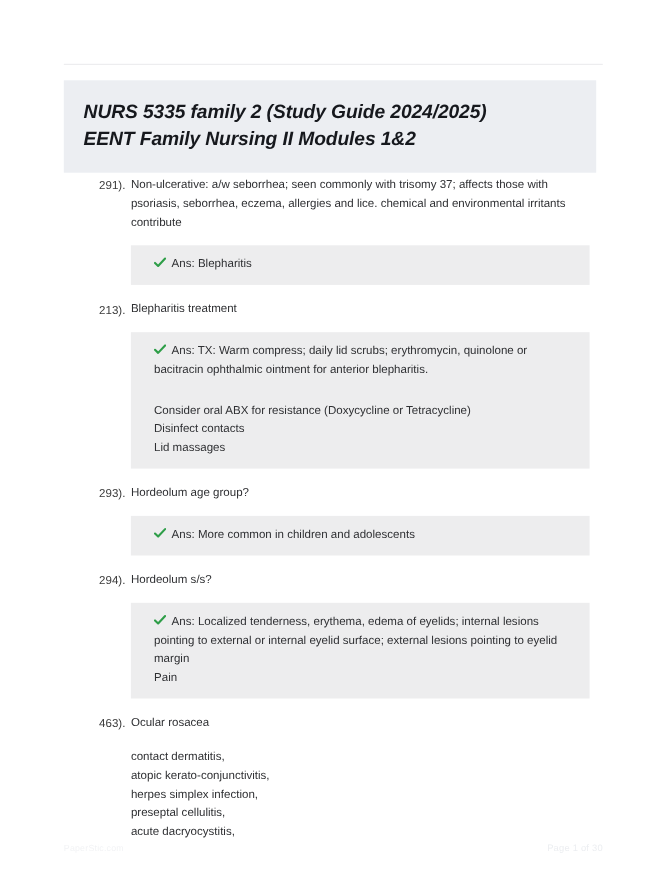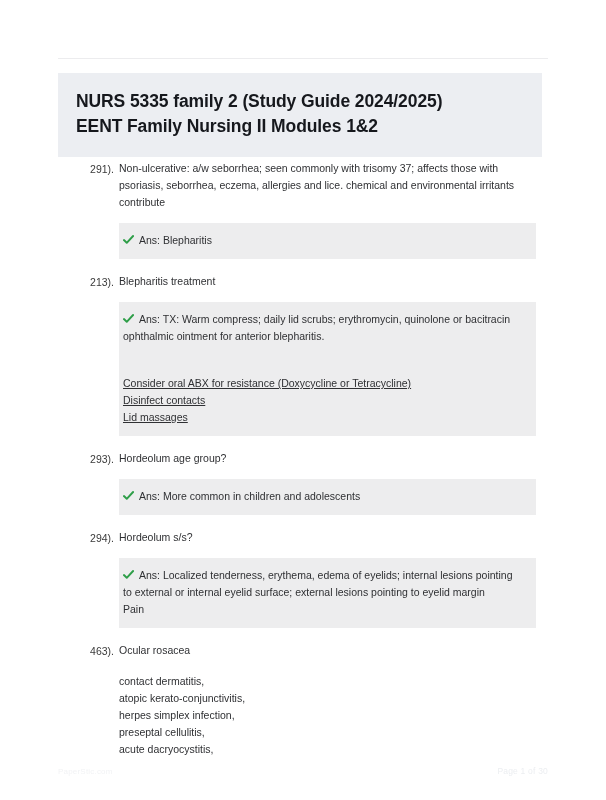--- a/index.html
+++ b/index.html
@@ -41,20 +41,21 @@
     box-sizing: border-box;
     background: #eceef2;
     padding: 16px 18px 18px 18px;
   }
   .title-banner .title-line {
     font-size: 17.5px;
     font-weight: 700;
     line-height: 1.42;
     color: #16181d;
     letter-spacing: -0.1px;
+    font-style: italic;
   }
 
   
   .content {
     position: absolute;
     left: 0;
     right: 0;
     top: 160px;
   }
 
@@ -89,32 +90,31 @@
   }
 
   
   .answer-box {
     margin-top: 12px;
     margin-left: 0;
     margin-right: -64px;
     width: 417px;
     box-sizing: border-box;
     background: #ededee;
-    padding: 9px 12px 10px 4px;
+    padding: 9px 12px 10px 21px;
     font-size: 10.5px;
     line-height: 1.62;
     color: #2f3033;
   }
   .answer-box .ans-para {
     margin: 0;
     white-space: pre-wrap;
   }
   .answer-box .ans-para + .ans-para {
-    margin-top: 30px;
-    text-decoration: underline;
+    margin-top: 20px;
   }
   .check-icon {
     display: inline-block;
     vertical-align: -1px;
     margin-right: 5px;
     width: 11px;
     height: 11px;
   }
   .check-icon svg { display: block; }
 

